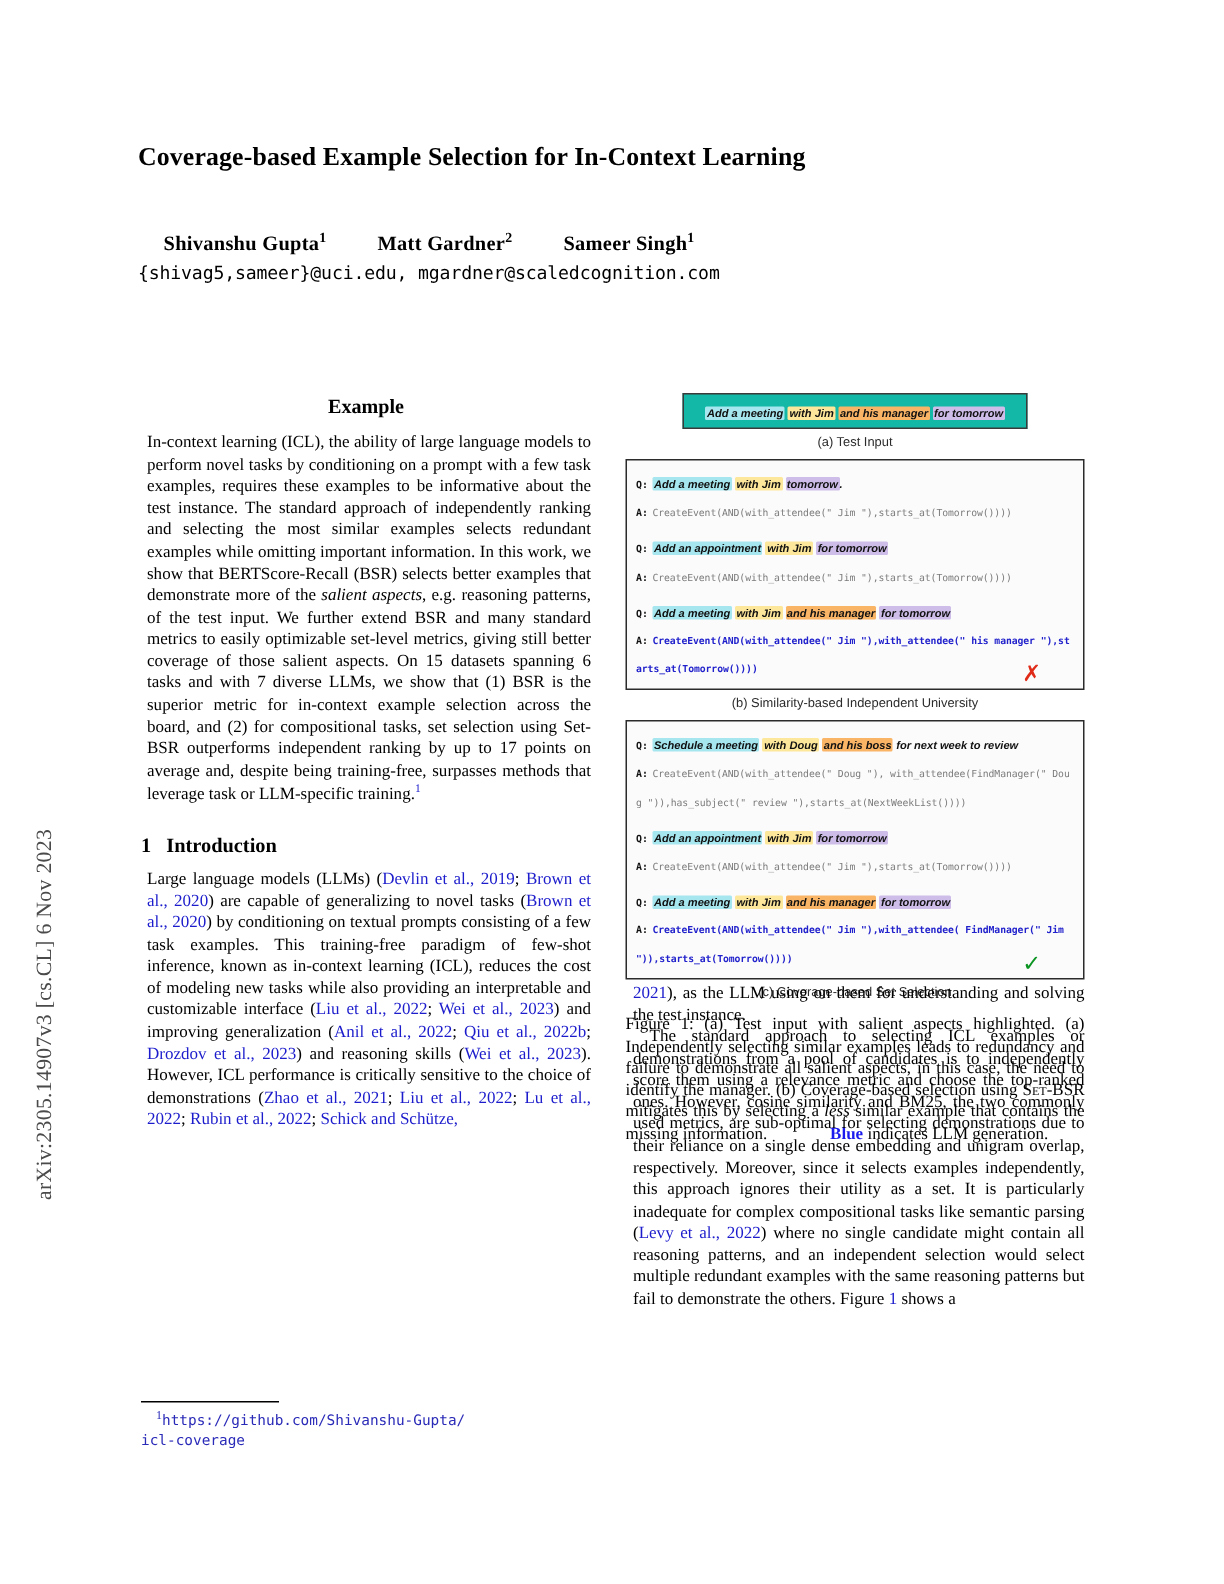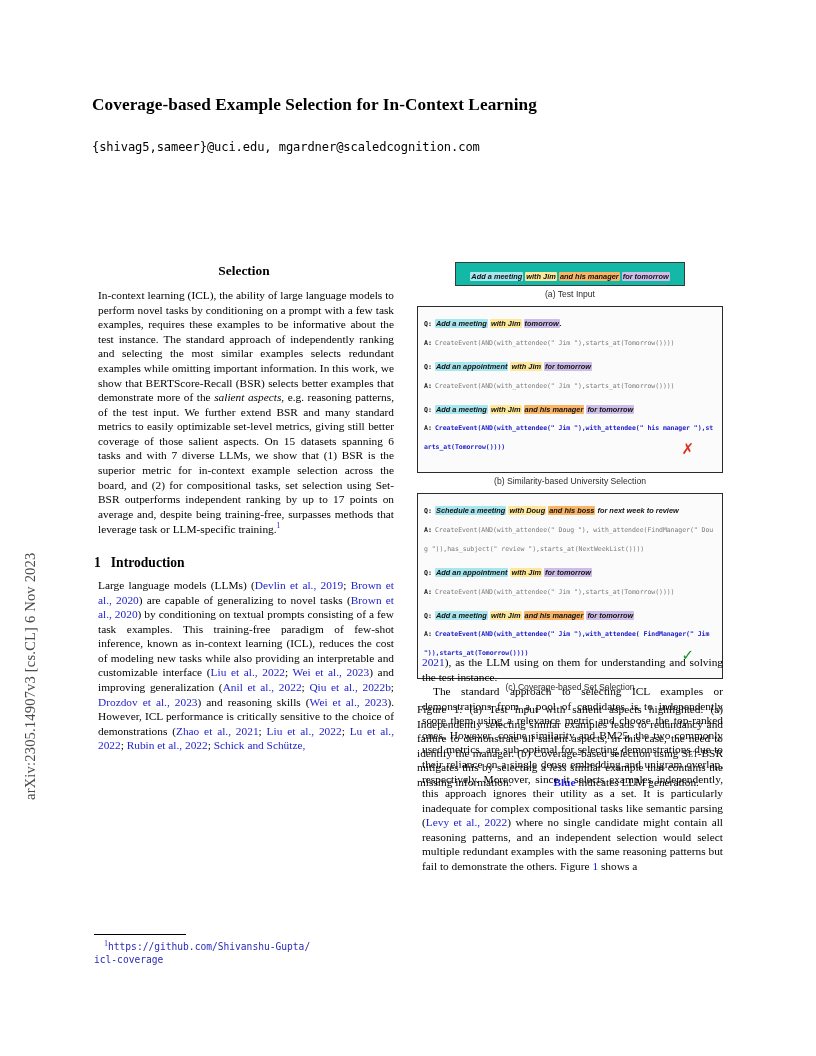--- a/index.html
+++ b/index.html
@@ -65,21 +65,21 @@
   }
   #authors-row .author { display: inline-block; margin: 0 17px; }
   sup { font-size: 0.68em; vertical-align: super; font-weight: normal; }
   #authors-row .author sup { font-weight: bold; }
   #affil-row {
     margin-top: 5px;
     font-size: 13.2px;
   }
   #affil-row .affil { display: inline-block; margin: 0 9px; }
   #email-row {
-    margin-top: 25px;
+    margin-top: 4px;
     font-family: "DejaVu Sans Mono", monospace;
     font-size: 12.1px;
     letter-spacing: -0.1px;
   }
 
   
   .col {
     position: absolute;
     width: 300px;
     font-size: 11.35px;
@@ -155,21 +155,21 @@
     background: #14b8a6;
     padding: 2px 8px;
     text-align: center;
     white-space: nowrap;
   }
 
   
   .panel {
     border: 1.4px solid #2b2b2b;
     background: #fbfbfb;
-    padding: 5px 6px 18px 6px;
+    padding: 5px 6px 5px 6px;
   }
   .qa-block { margin-bottom: 5px; }
   .qa-block:last-child { margin-bottom: 0; }
   .qa-line { white-space: normal; line-height: 1.18; }
   .qa-tag {
     font-family: "DejaVu Sans Mono", monospace;
     font-size: 6.6px;
     font-weight: bold;
     color: #111;
     margin-right: 3px;
@@ -224,25 +224,26 @@
 <body>
 
 <div id="page">
 
   <div id="arxiv-stamp">
     <div class="stamp-text">arXiv:2305.14907v3  [cs.CL]  6 Nov 2023</div>
   </div>
 
   <div id="title-block">
     <h1 id="paper-title">Coverage-based Example Selection for In-Context Learning</h1>
+    <div id="authors-row"><span class="author"><span>Shivanshu Gupta</span><sup>1</sup></span><span class="author"><span>Matt Gardner</span><sup>2</sup></span><span class="author"><span>Sameer Singh</span><sup>1</sup></span></div>
     <div id="email-row">{shivag5,sameer}@uci.edu, mgardner@scaledcognition.com</div>
   </div>
 
   <div class="col" id="left-col">
-    <div class="abstract-head">Selection</div>
+    <div class="abstract-head">Example</div>
     <p class="para" id="abstract-body"><span>In-context learning (ICL), the ability of large language models to perform novel tasks by conditioning on a prompt with a few task examples, requires these examples to be informative about the test instance. The standard approach of independently ranking and selecting the most similar examples selects redundant examples while omitting important information. In this work, we show that BERTScore-Recall (BSR) selects better examples that demonstrate more of the </span><em>salient aspects</em><span>, e.g. reasoning patterns, of the test input. We further extend BSR and many standard metrics to easily optimizable set-level metrics, giving still better coverage of those salient aspects. On 15 datasets spanning 6 tasks and with 7 diverse LLMs, we show that (1) BSR is the superior metric for in-context example selection across the board, and (2) for compositional tasks, set selection using Set-BSR outperforms independent ranking by up to 17 points on average and, despite being training-free, surpasses methods that leverage task or LLM-specific training.</span><sup class="cite">1</sup></p>
     <h2 class="section-head">
       <span class="secnum">1</span><span>Introduction</span>
     </h2>
     <p class="para" id="intro-para-1"><span>Large language models (LLMs) (</span><span class="cite">Devlin et al., 2019</span><span>; </span><span class="cite">Brown et al., 2020</span><span>) are capable of generalizing to novel tasks (</span><span class="cite">Brown et al., 2020</span><span>) by conditioning on textual prompts consisting of a few task examples. This training-free paradigm of few-shot inference, known as in-context learning (ICL), reduces the cost of modeling new tasks while also providing an interpretable and customizable interface (</span><span class="cite">Liu et al., 2022</span><span>; </span><span class="cite">Wei et al., 2023</span><span>) and improving generalization (</span><span class="cite">Anil et al., 2022</span><span>; </span><span class="cite">Qiu et al., 2022b</span><span>; </span><span class="cite">Drozdov et al., 2023</span><span>) and reasoning skills (</span><span class="cite">Wei et al., 2023</span><span>). However, ICL performance is critically sensitive to the choice of demonstrations (</span><span class="cite">Zhao et al., 2021</span><span>; </span><span class="cite">Liu et al., 2022</span><span>; </span><span class="cite">Lu et al., 2022</span><span>; </span><span class="cite">Rubin et al., 2022</span><span>; </span><span class="cite">Schick and Schütze,</span></p>
   </div>
 
   <div id="footnote">
     <div class="rule"></div>
     <div class="fn-text">
@@ -264,21 +265,21 @@
         <div class="qa-block">
           <div class="qa-line"><span class="qa-tag">Q:</span><span class="q-text hl hl-cyan">Add an appointment</span><span class="q-text"> </span><span class="q-text hl hl-yellow">with Jim</span><span class="q-text"> </span><span class="q-text hl hl-purple">for tomorrow</span></div>
           <div class="qa-line"><span class="qa-tag">A:</span><span class="a-code">CreateEvent(AND(with_attendee(" Jim "),starts_at(Tomorrow())))</span></div>
         </div>
         <div class="qa-block">
           <div class="qa-line"><span class="qa-tag">Q:</span><span class="q-text hl hl-cyan">Add a meeting</span><span class="q-text"> </span><span class="q-text hl hl-yellow">with Jim</span><span class="q-text"> </span><span class="q-text hl hl-orange">and his manager</span><span class="q-text"> </span><span class="q-text hl hl-purple">for tomorrow</span></div>
           <div class="qa-line"><span class="qa-tag">A:</span><span class="a-code llm">CreateEvent(AND(with_attendee(" Jim "),with_attendee(" his manager "),starts_at(Tomorrow())))</span></div>
           <span class="mark mark-x">✗</span>
         </div>
       </div>
-    <div class="fig-subcap">(b) Similarity-based University Selection</div>
+    <div class="fig-subcap">(b) Similarity-based Independent University</div>
 
     <div class="panel" id="panel-c">
         <div class="qa-block">
           <div class="qa-line"><span class="qa-tag">Q:</span><span class="q-text hl hl-cyan">Schedule a meeting</span><span class="q-text"> </span><span class="q-text hl hl-yellow">with Doug</span><span class="q-text"> </span><span class="q-text hl hl-orange">and his boss</span><span class="q-text"> for next week to review</span></div>
           <div class="qa-line"><span class="qa-tag">A:</span><span class="a-code">CreateEvent(AND(with_attendee(" Doug "), with_attendee(FindManager(" Doug ")),has_subject(" review "),starts_at(NextWeekList())))</span></div>
         </div>
         <div class="qa-block">
           <div class="qa-line"><span class="qa-tag">Q:</span><span class="q-text hl hl-cyan">Add an appointment</span><span class="q-text"> </span><span class="q-text hl hl-yellow">with Jim</span><span class="q-text"> </span><span class="q-text hl hl-purple">for tomorrow</span></div>
           <div class="qa-line"><span class="qa-tag">A:</span><span class="a-code">CreateEvent(AND(with_attendee(" Jim "),starts_at(Tomorrow())))</span></div>
         </div>

